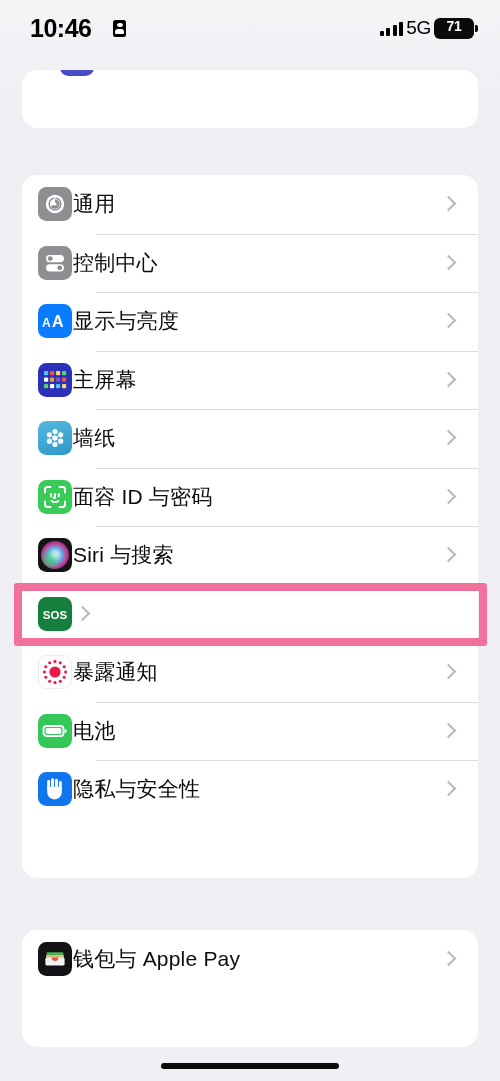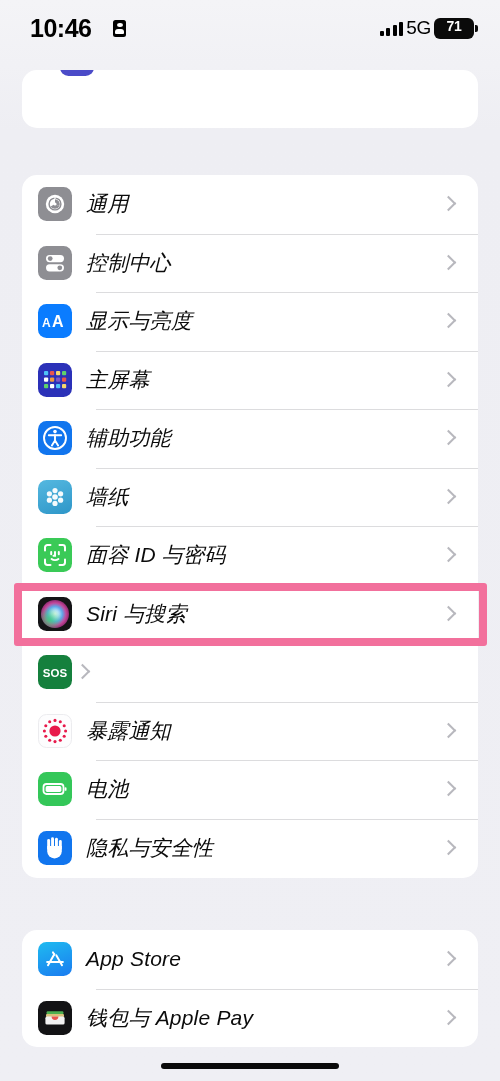--- a/index.html
+++ b/index.html
@@ -79,21 +79,21 @@
   .row {
     position: relative; height: 58.5px; display: flex; align-items: center;
     padding-left: 16px;
   }
   .row + .row::before {
     content: ""; position: absolute; left: 74px; right: 0; top: 0;
     height: 1px; background: #DCDCDE;
   }
   .row-label {
     flex: 1; font-size: 21px; color: #0B0B0B; letter-spacing: 0.2px;
-    margin-left: 14px; white-space: nowrap; font-style: italic;
+    margin-left: 1px; white-space: nowrap;
   }
   .chev {
     width: 22px; height: 22px; margin-right: 18px; flex: none;
     position: relative;
   }
   .chev::before {
     content: ""; position: absolute; left: 5px; top: 5px;
     width: 9px; height: 9px;
     border-right: 2.4px solid #B8B8BE; border-top: 2.4px solid #B8B8BE;
     transform: rotate(45deg);
@@ -227,32 +227,20 @@
               <rect x="9" y="17" width="4.2" height="4.2" rx="1" fill="#FFFFFF"></rect>
               <rect x="15" y="17" width="4.2" height="4.2" rx="1" fill="#4FC3F7"></rect>
               <rect x="21" y="17" width="4.2" height="4.2" rx="1" fill="#F5D76E"></rect>
             </g>
           </svg>
         </span>
         <span class="row-label">主屏幕</span>
         <span class="chev"></span>
       </div>
 
-      <div class="row">
-        <span class="ic" style="background:#1175EE">
-          <svg width="28" height="28" viewBox="0 0 28 28">
-            <circle cx="14" cy="14" r="11" fill="none" stroke="#fff" stroke-width="1.9"></circle>
-            <circle cx="14" cy="7.6" r="1.8" fill="#fff"></circle>
-            <path d="M7.8 11.2 h12.4" stroke="#fff" stroke-width="1.9" stroke-linecap="round"></path>
-            <path d="M14 11.2 v5.2 M14 16.4 l-3.1 5.1 M14 16.4 l3.1 5.1" stroke="#fff" stroke-width="1.9" stroke-linecap="round" fill="none"></path>
-          </svg>
-        </span>
-        <span class="row-label">辅助功能</span>
-        <span class="chev"></span>
-      </div>
 
       <div class="row">
         <span class="ic" style="background:linear-gradient(160deg,#55B8E0,#2E96C8)">
           <svg width="26" height="26" viewBox="0 0 26 26">
             <g fill="#fff" opacity="0.95">
               <circle cx="13" cy="13" r="2.8"></circle>
               <circle cx="13" cy="6.6" r="2.6"></circle>
               <circle cx="13" cy="19.4" r="2.6"></circle>
               <circle cx="18.6" cy="9.8" r="2.6"></circle>
               <circle cx="18.6" cy="16.2" r="2.6"></circle>
@@ -365,34 +353,20 @@
             </g>
           </svg>
         </span>
         <span class="row-label">隐私与安全性</span>
         <span class="chev"></span>
       </div>
     </div>
 
     <div class="card" id="card-apps">
       <div class="row">
-        <span class="ic" style="background:linear-gradient(160deg,#1FBBF0,#1A7BF0)">
-          <svg width="26" height="26" viewBox="0 0 26 26">
-            <g stroke="#fff" stroke-width="2" stroke-linecap="round" fill="none">
-              <path d="M6 19.2 L12.3 8.2"></path>
-              <path d="M20 19.2 L14.4 9.4"></path>
-              <path d="M11 6.4 L12.3 8.6"></path>
-              <path d="M5.1 16.1 H20.9"></path>
-            </g>
-          </svg>
-        </span>
-        <span class="row-label">App Store</span>
-        <span class="chev"></span>
-      </div>
-      <div class="row">
         <span class="ic" style="background:#131315">
           <svg width="26" height="22" viewBox="0 0 26 22">
             <rect x="4.6" y="4.2" width="16.8" height="3.2" rx="1" fill="#4CAF50"></rect>
             <rect x="4.0" y="6.9" width="18" height="3.2" rx="1" fill="#D9C07A"></rect>
             <rect x="3.4" y="9.6" width="19.2" height="8" rx="1.6" fill="#F2F2F2"></rect>
             <path d="M9.6 9.6 h6.8 a3.4 3.4 0 0 1 -6.8 0 Z" fill="#E8554E"></path>
           </svg>
         </span>
         <span class="row-label">钱包与 Apple Pay</span>
         <span class="chev"></span>

